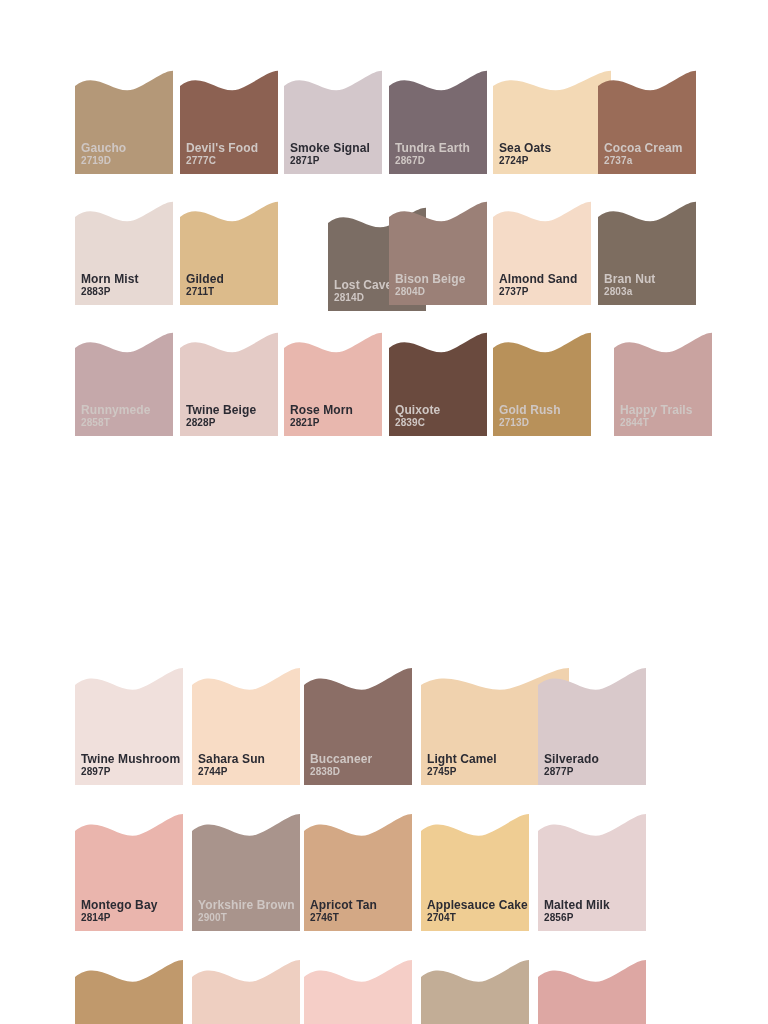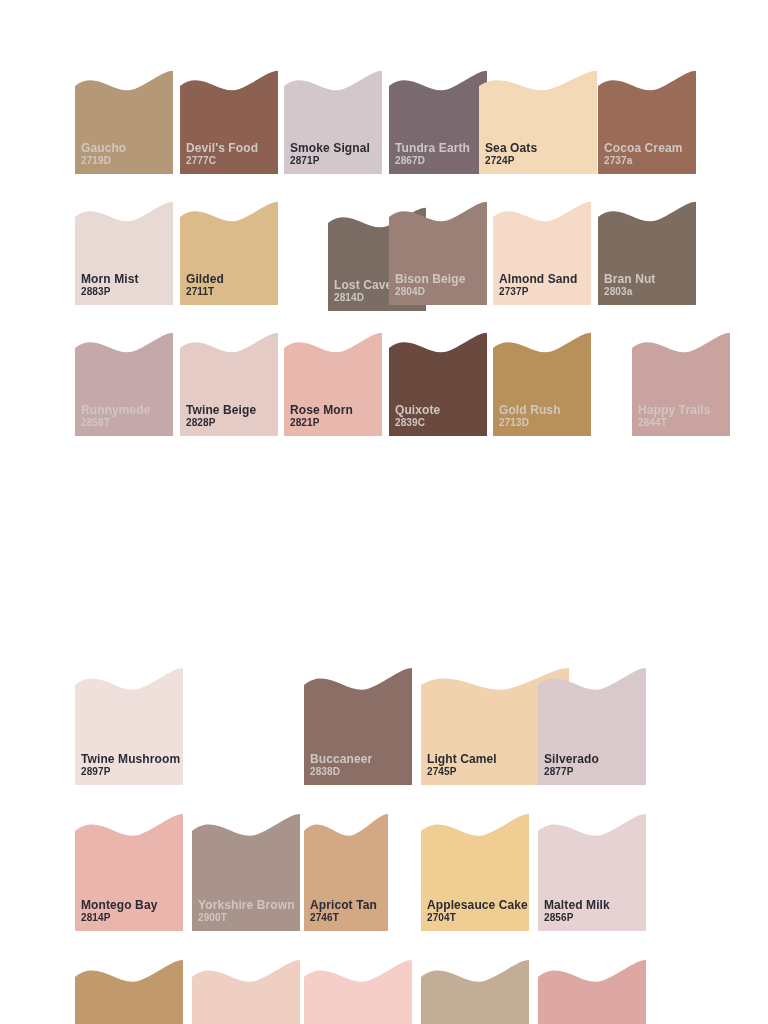--- a/index.html
+++ b/index.html
@@ -111,21 +111,21 @@
         <div class="paint">
           <svg viewBox="0 0 98 106" preserveAspectRatio="none">
             <path d="M0,18 C 21.56,0.9000000000000021 39.2,27.9 58.8,21.24 C 76.44,14.04 88.2,2.700000000000001 98,2.700000000000001 L 98,106 L 0,106 Z" fill="#7a6a70"></path>
           </svg>
         </div>
         <div class="caption">
           <span class="cname">Tundra Earth</span>
           <span class="ccode">2867D</span>
         </div>
       </div>
-      <div class="swatch dark-text" style="left: 479px; top: 68px; width: 118px; height: 106px;">
+      <div class="swatch dark-text" style="left: 493px; top: 68px; width: 118px; height: 106px;">
         <div class="paint">
           <svg viewBox="0 0 98 106" preserveAspectRatio="none">
             <path d="M0,18 C 21.56,0.9000000000000021 39.2,27.9 58.8,21.24 C 76.44,14.04 88.2,2.700000000000001 98,2.700000000000001 L 98,106 L 0,106 Z" fill="#f3d9b5"></path>
           </svg>
         </div>
         <div class="caption">
           <span class="cname">Sea Oats</span>
           <span class="ccode">2724P</span>
         </div>
       </div>
@@ -254,21 +254,21 @@
         <div class="paint">
           <svg viewBox="0 0 98 106" preserveAspectRatio="none">
             <path d="M0,18 C 21.56,0.9000000000000021 39.2,27.9 58.8,21.24 C 76.44,14.04 88.2,2.700000000000001 98,2.700000000000001 L 98,106 L 0,106 Z" fill="#b8915a"></path>
           </svg>
         </div>
         <div class="caption">
           <span class="cname">Gold Rush</span>
           <span class="ccode">2713D</span>
         </div>
       </div>
-      <div class="swatch light-text" style="left: 632px; top: 330px; width: 98px; height: 106px;">
+      <div class="swatch light-text" style="left: 614px; top: 330px; width: 98px; height: 106px;">
         <div class="paint">
           <svg viewBox="0 0 98 106" preserveAspectRatio="none">
             <path d="M0,18 C 21.56,0.9000000000000021 39.2,27.9 58.8,21.24 C 76.44,14.04 88.2,2.700000000000001 98,2.700000000000001 L 98,106 L 0,106 Z" fill="#c9a3a0"></path>
           </svg>
         </div>
         <div class="caption">
           <span class="cname">Happy Trails</span>
           <span class="ccode">2844T</span>
         </div>
       </div>
@@ -278,20 +278,31 @@
         <div class="paint">
           <svg viewBox="0 0 108 120" preserveAspectRatio="none">
             <path d="M0,20 C 23.76,1 43.2,31 64.8,23.6 C 84.24000000000001,15.6 97.2,3 108,3 L 108,120 L 0,120 Z" fill="#f0e0dc"></path>
           </svg>
         </div>
         <div class="caption">
           <span class="cname">Twine Mushroom</span>
           <span class="ccode">2897P</span>
         </div>
       </div>
+      <div class="swatch dark-text" style="left: 192px; top: 25px; width: 108px; height: 120px;">
+        <div class="paint">
+          <svg viewBox="0 0 108 120" preserveAspectRatio="none">
+            <path d="M0,20 C 23.76,1 43.2,31 64.8,23.6 C 84.24000000000001,15.6 97.2,3 108,3 L 108,120 L 0,120 Z" fill="#f8dcc5"></path>
+          </svg>
+        </div>
+        <div class="caption">
+          <span class="cname">Sahara Sun</span>
+          <span class="ccode">2744P</span>
+        </div>
+      </div>
       <div class="swatch light-text" style="left: 304px; top: 25px; width: 108px; height: 120px;">
         <div class="paint">
           <svg viewBox="0 0 108 120" preserveAspectRatio="none">
             <path d="M0,20 C 23.76,1 43.2,31 64.8,23.6 C 84.24000000000001,15.6 97.2,3 108,3 L 108,120 L 0,120 Z" fill="#8b6e66"></path>
           </svg>
         </div>
         <div class="caption">
           <span class="cname">Buccaneer</span>
           <span class="ccode">2838D</span>
         </div>
@@ -333,21 +344,21 @@
         <div class="paint">
           <svg viewBox="0 0 108 120" preserveAspectRatio="none">
             <path d="M0,20 C 23.76,1 43.2,31 64.8,23.6 C 84.24000000000001,15.6 97.2,3 108,3 L 108,120 L 0,120 Z" fill="#a9948c"></path>
           </svg>
         </div>
         <div class="caption">
           <span class="cname">Yorkshire Brown</span>
           <span class="ccode">2900T</span>
         </div>
       </div>
-      <div class="swatch dark-text" style="left: 304px; top: 171px; width: 84px; height: 120px;">
+      <div class="swatch dark-text" style="left: 304px; top: 171px; width: 108px; height: 120px;">
         <div class="paint">
           <svg viewBox="0 0 108 120" preserveAspectRatio="none">
             <path d="M0,20 C 23.76,1 43.2,31 64.8,23.6 C 84.24000000000001,15.6 97.2,3 108,3 L 108,120 L 0,120 Z" fill="#d3a885"></path>
           </svg>
         </div>
         <div class="caption">
           <span class="cname">Apricot Tan</span>
           <span class="ccode">2746T</span>
         </div>
       </div>

